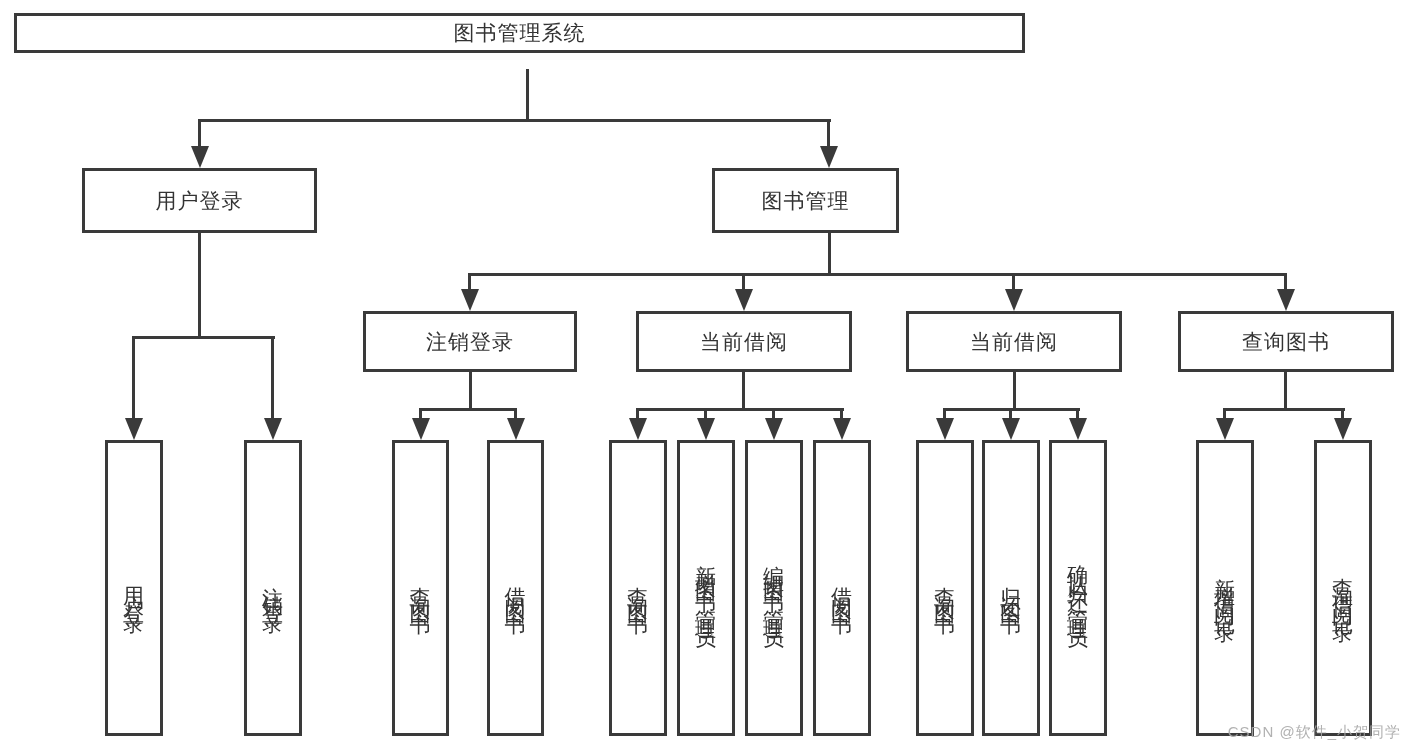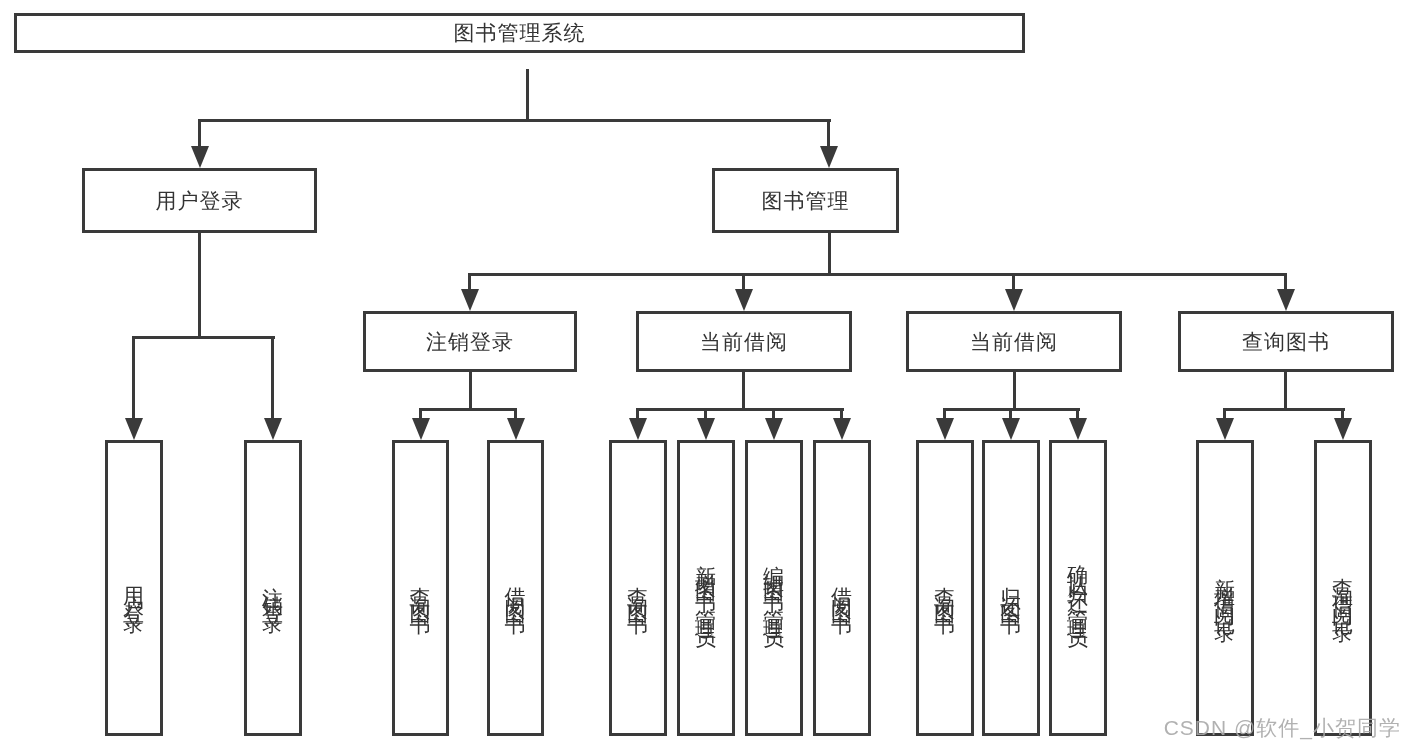--- a/index.html
+++ b/index.html
@@ -51,21 +51,21 @@
   }
   .arrow::after{
     content:"";position:absolute;left:0;bottom:0;width:0;height:0;
     border-left:9px solid transparent;
     border-right:9px solid transparent;
     border-top:22px solid #3a3a3a;
   }
   .watermark{
     position:absolute;
     right:4px;bottom:5px;
-    font-size:21px;
+    font-size:15px;
     color:rgba(168,168,168,0.9);
     letter-spacing:1px;
     white-space:nowrap;
     margin-left:33px;
   }
 </style>
 </head>
 <body>
 
 <div class="canvas">

